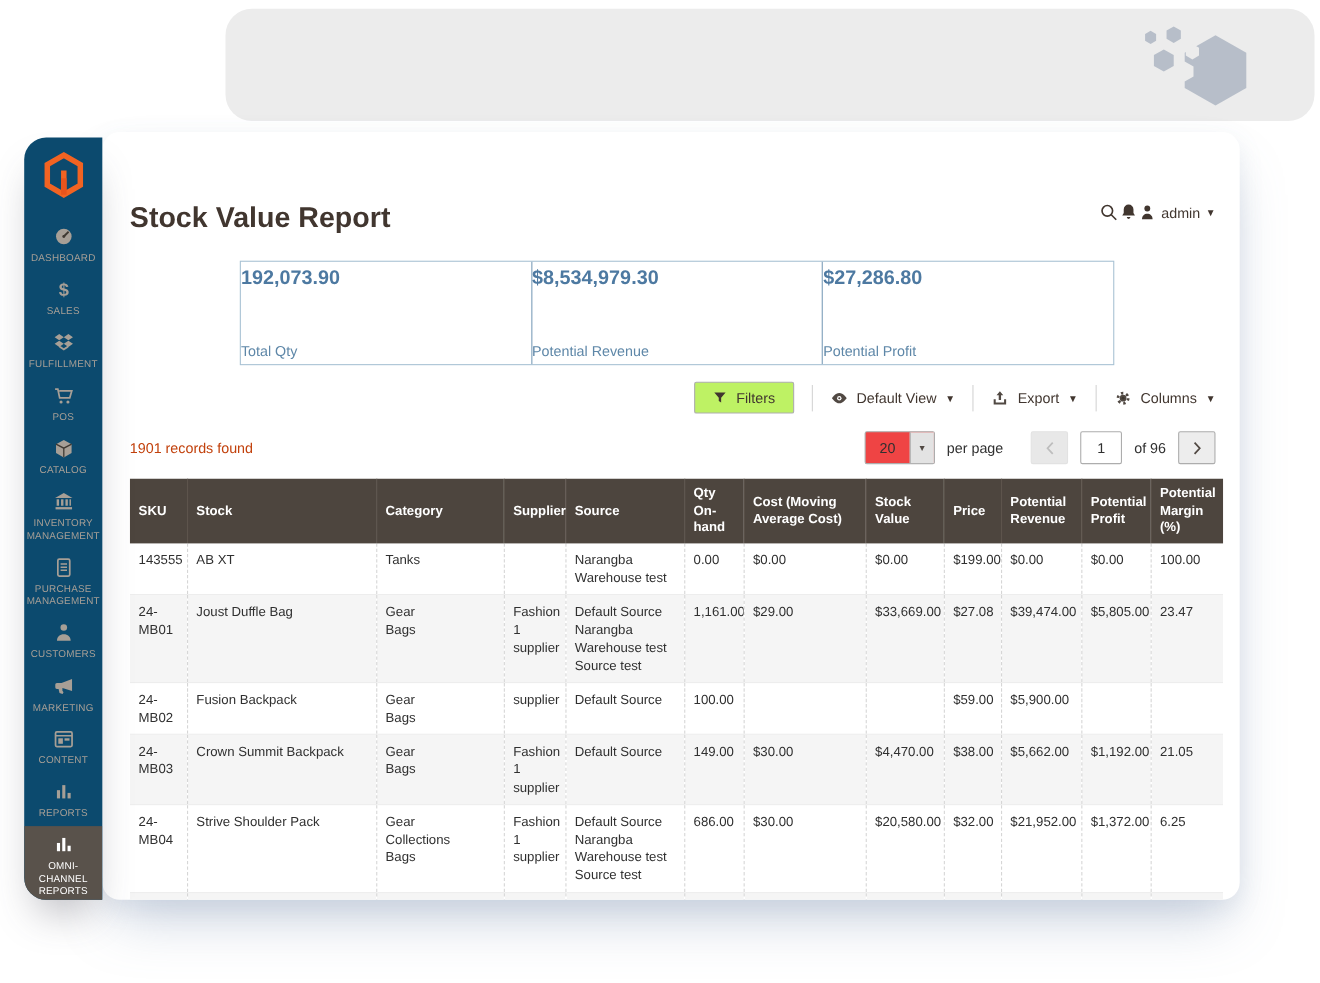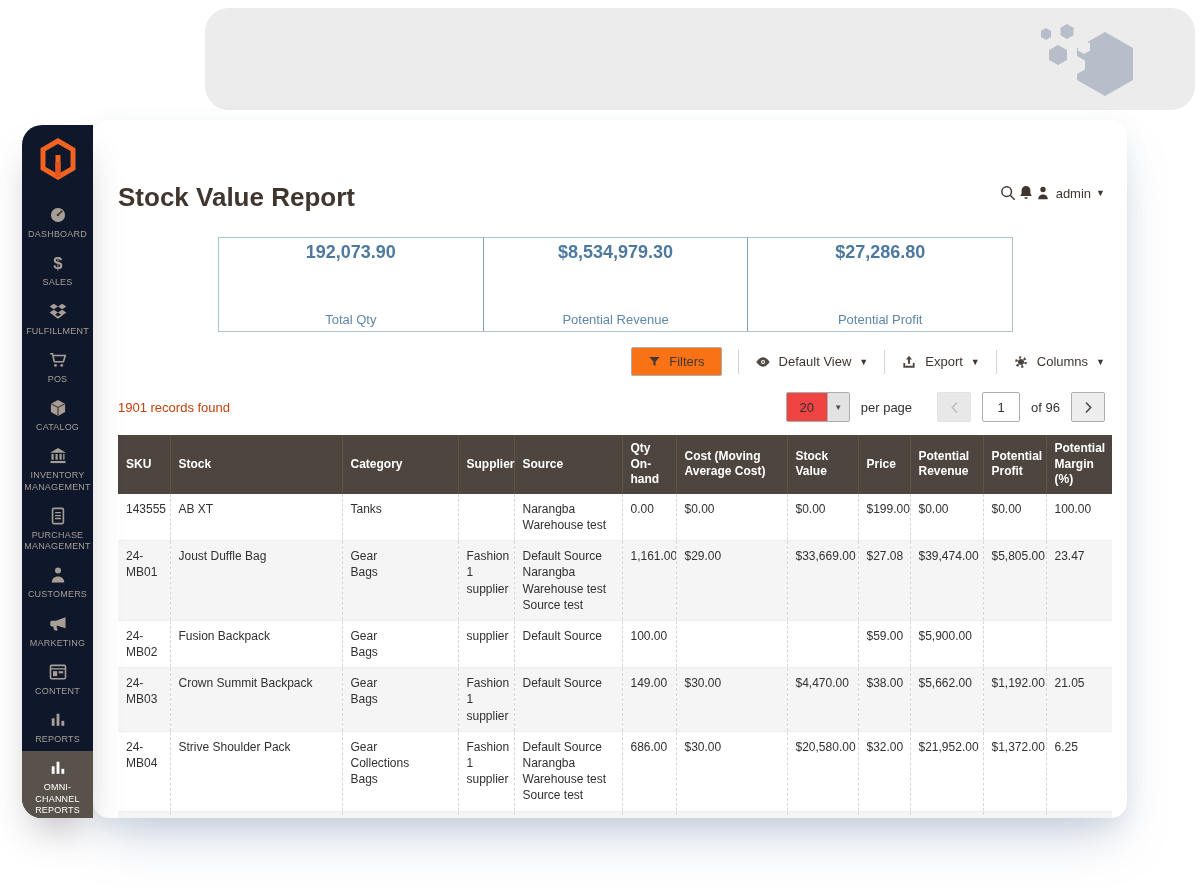--- a/index.html
+++ b/index.html
@@ -6,21 +6,21 @@
   html,body { width:1200px; height:894px; background:#fff; overflow:hidden;
     font-family:"Liberation Sans","DejaVu Sans",sans-serif; position:relative; }
 
   
   .top-panel { position:absolute; left:205px; top:8px; width:990px; height:102px;
     background:#ececec; border-radius:24px; z-index:0; }
   .hex-decor { position:absolute; right:48px; top:12px; }
 
   
   .sidebar { position:absolute; left:22px; top:125px; width:71px; height:693px;
-    background:#0f172a; border-radius:20px 0 0 20px; z-index:3; overflow:hidden;
+    background:#0c4a6e; border-radius:20px 0 0 20px; z-index:3; overflow:hidden;
     box-shadow:0 22px 38px -12px rgba(70,70,85,.4); display:flex; flex-direction:column; }
   .logo-wrap { padding:13px 0 8px; display:flex; justify-content:center; }
   .sidebar-divider { height:1px; background:#5d564e; margin:4px 13px 6px; }
   .nav-items { display:flex; flex-direction:column; flex:1; }
   .nav-item { display:flex; flex-direction:column; align-items:center; padding:7px 2px 6px;
     cursor:pointer; color:#a79f96; position:relative; }
   .nav-item .nav-icon { width:20px; height:20px; color:#a79f96; }
   .nav-label { font-size:9px; letter-spacing:.2px; margin-top:4px; text-align:center;
     line-height:1.25; white-space:pre-line; text-transform:uppercase; }
   .nav-item.active { background:#59524b; color:#fff; z-index:2; padding-bottom:10px; }
@@ -38,28 +38,28 @@
   .header-actions { position:absolute; right:22px; top:64px; display:flex; align-items:center; }
   .hicon { width:18px; height:18px; color:#41362f; cursor:pointer; }
   .admin-menu { display:flex; align-items:center; gap:5px; cursor:pointer; color:#41362f; }
   .admin-menu .hicon { width:16px; height:16px; }
   .admin-label { font-size:13px; }
   .caret { font-size:9px; color:#41362f; }
 
   
   .summary { position:absolute; left:125px; top:117px; width:795px; height:95px;
     display:flex; border:1px solid #a9c2d4; background:#fff; }
-  .stat-card { flex:1; display:flex; flex-direction:column; align-items:center; justify-content:center; gap:9px; }
+  .stat-card { flex:1; display:flex; flex-direction:column; align-items:flex-start; justify-content:center; gap:9px; }
   .stat-card + .stat-card { border-left:1px solid #7d9fba; }
   .stat-value { font-size:18px; font-weight:bold; color:#4d79a1; }
   .stat-label { font-size:13px; color:#5e87a8;margin-top:40px; }
 
   
   .toolbar { position:absolute; right:22px; top:227px; display:flex; align-items:center; gap:16px; }
-  .btn-filters { display:flex; align-items:center; gap:8px; background:#f97316;
+  .btn-filters { display:flex; align-items:center; gap:8px; background:#bef264;
     border:1px solid #adadad; border-radius:2px; padding:6px 16px; font-size:13px;
     color:#41362f; cursor:pointer; }
   .btn-filters svg { width:13px; height:13px; color:#41362f; }
   .vsep { width:1px; height:24px; background:#d4d4d4; }
   .tool-menu { display:flex; align-items:center; gap:8px; font-size:13px; color:#41362f;
     background:none; border:none; cursor:pointer; }
   .tool-menu svg { width:16px; height:16px; color:#514943; }
 
   
   .records-bar { position:absolute; left:25px; right:22px; top:270px; height:34px;

